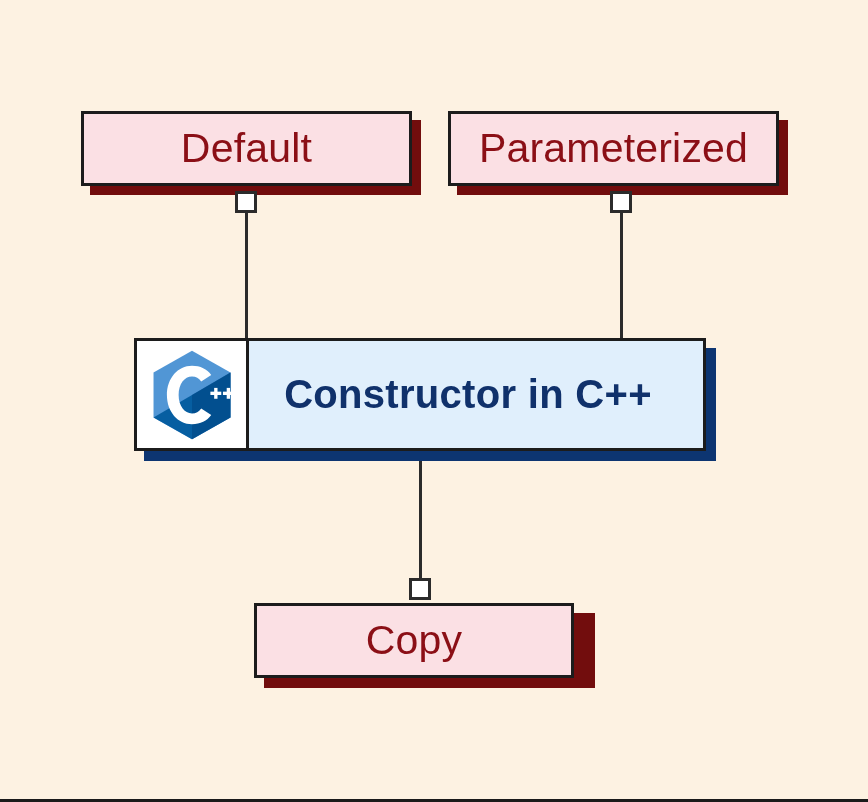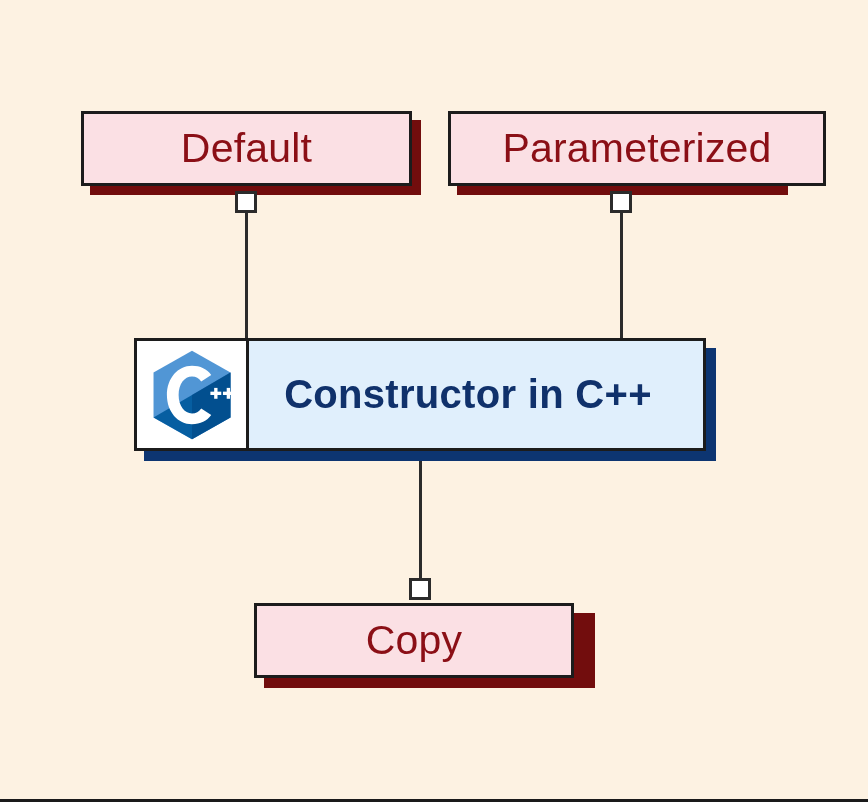--- a/index.html
+++ b/index.html
@@ -109,21 +109,21 @@
 
   <div class="conn-line" style="left:419px; top:457px; height:130px;"></div>
   <div class="conn-sq" style="left:409px; top:578px;"></div>
 
   <div class="leaf-shadow" style="left:90px; top:120px; width:331px; height:75px;"></div>
   <div class="node leaf" style="left:81px; top:111px; width:331px; height:75px;">
     <span>Default</span>
   </div>
 
   <div class="leaf-shadow" style="left:457px; top:120px; width:331px; height:75px;"></div>
-  <div class="node leaf" style="left:448px; top:111px; width:378px; height:75px;">
+  <div class="node leaf" style="left:448px; top:111px; width:331px; height:75px;">
     <span>Parameterized</span>
   </div>
 
   <div class="central-shadow" style="left:144px; top:348px; width:572px; height:113px;"></div>
   <div class="node central" style="left:134px; top:338px; width:572px; height:113px;">
 
     <div class="logo-cell">
       <svg width="84" height="92" viewBox="0 0 100 110">
 
         <polygon points="50,2 96,28 96,82 50,108 4,82 4,28" fill="#5196d5"></polygon>

